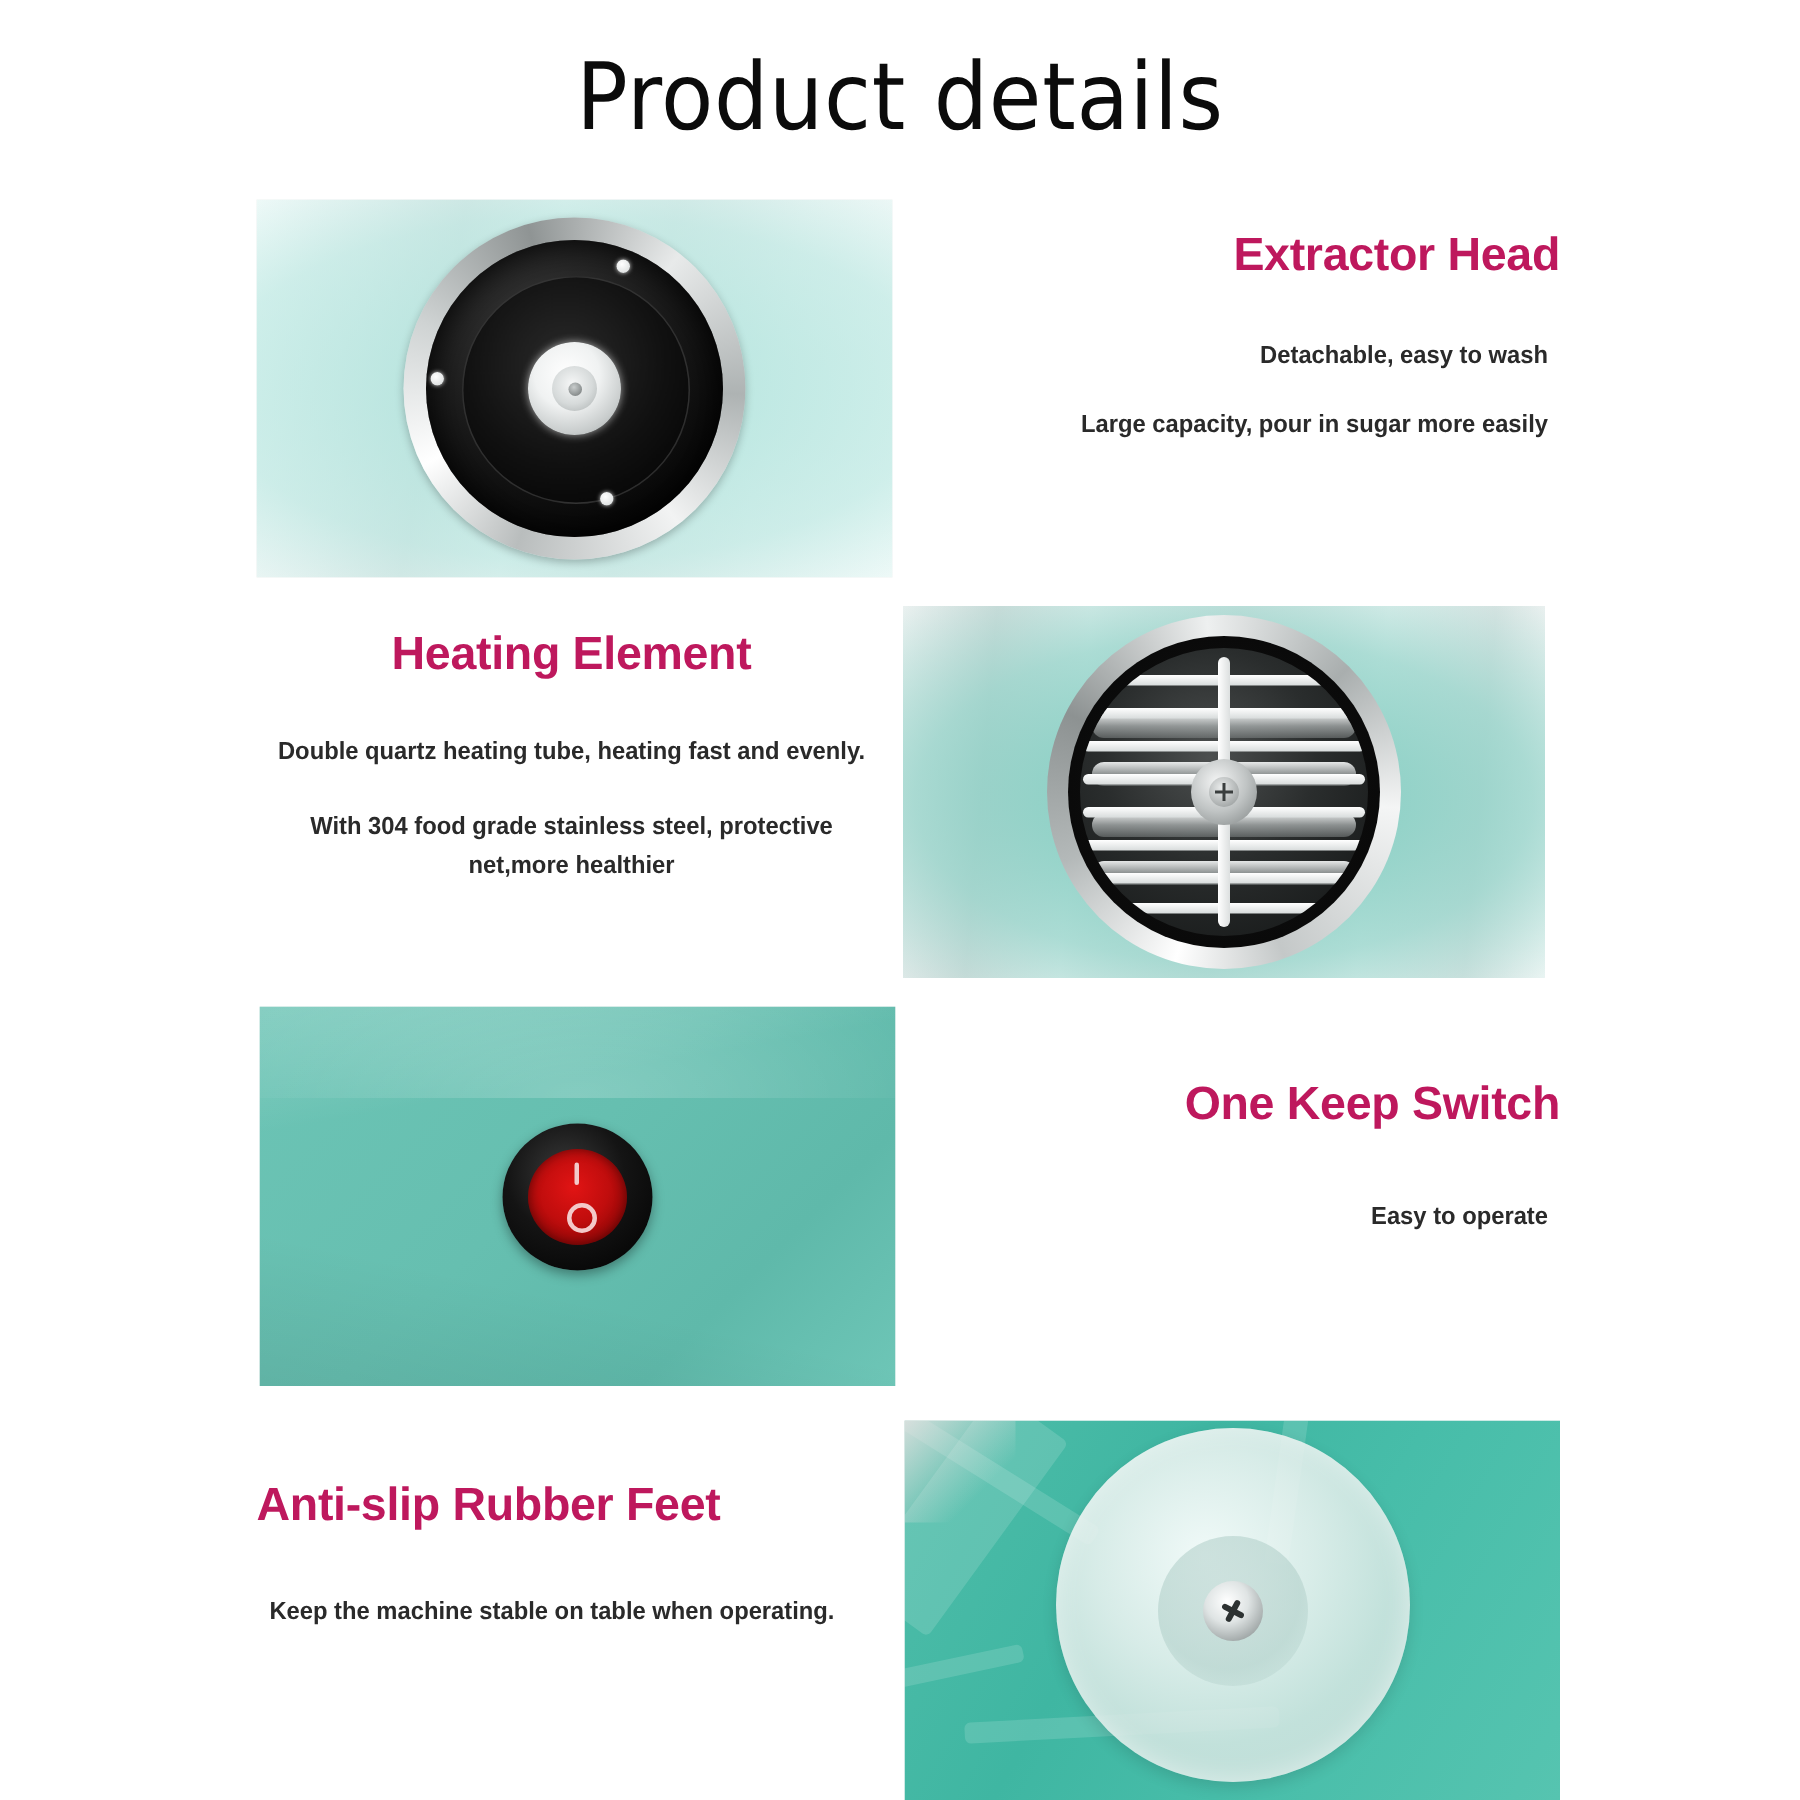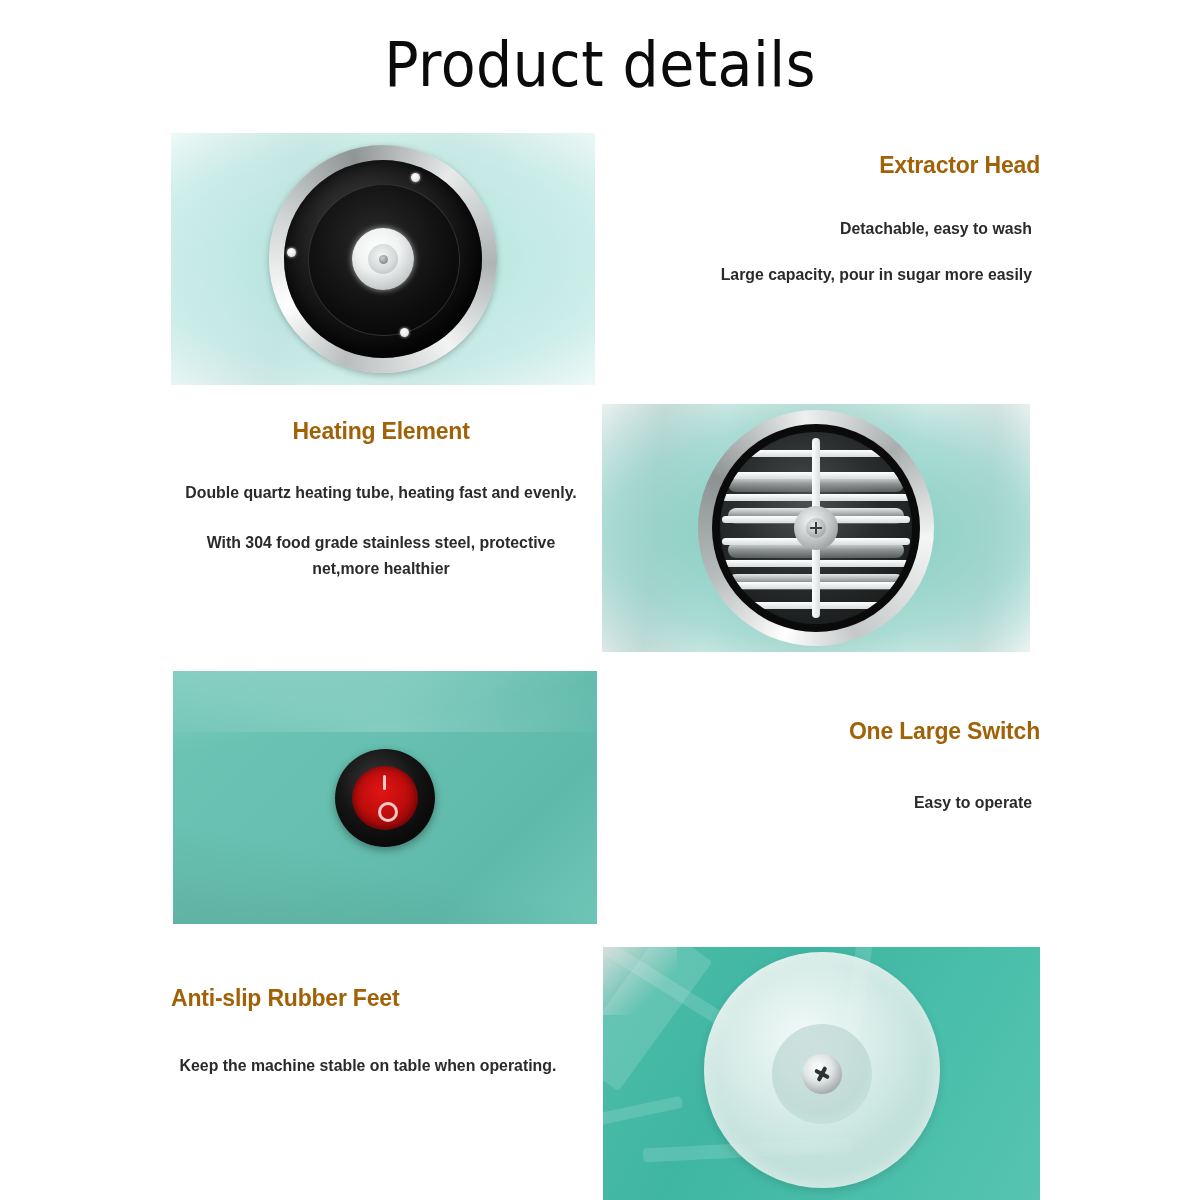--- a/index.html
+++ b/index.html
@@ -29,22 +29,22 @@
     letter-spacing: 0.5px;
     color: #0b0b0b;
     transform: scaleX(0.92);
   }
 
   
   .block { position: absolute; }
   .heading {
     font-family: "Liberation Sans", sans-serif;
     font-weight: bold;
-    font-size: 23px;
-    color: #a16207;
+    font-size: 31px;
+    color: #be185d;
     letter-spacing: -0.2px;
     white-space: nowrap;
   }
   .body-line {
     font-family: "Liberation Sans", sans-serif;
     font-weight: 600;
     font-size: 16.5px;
     line-height: 26px;
     color: #2a2a2a;
     transform: scaleX(0.96);
@@ -342,21 +342,21 @@
 <div class="photo" id="photo-switch">
   <div class="bg"></div>
   <div class="sheen"></div>
   <div class="bezel"></div>
   <div class="rocker"></div>
   <div class="mark-i"></div>
   <div class="mark-o"></div>
 </div>
 
 <div class="block" id="txt-switch">
-  <div class="heading">One Large Switch</div>
+  <div class="heading">One Keep Switch</div>
   <div class="body-line">Easy to operate</div>
 </div>
 
 <div class="block" id="txt-feet">
   <div class="heading">Anti-slip Rubber Feet</div>
   <div class="body-line">Keep the machine stable on table when operating.</div>
 </div>
 
 <div class="photo" id="photo-feet">
   <div class="bg"></div>

